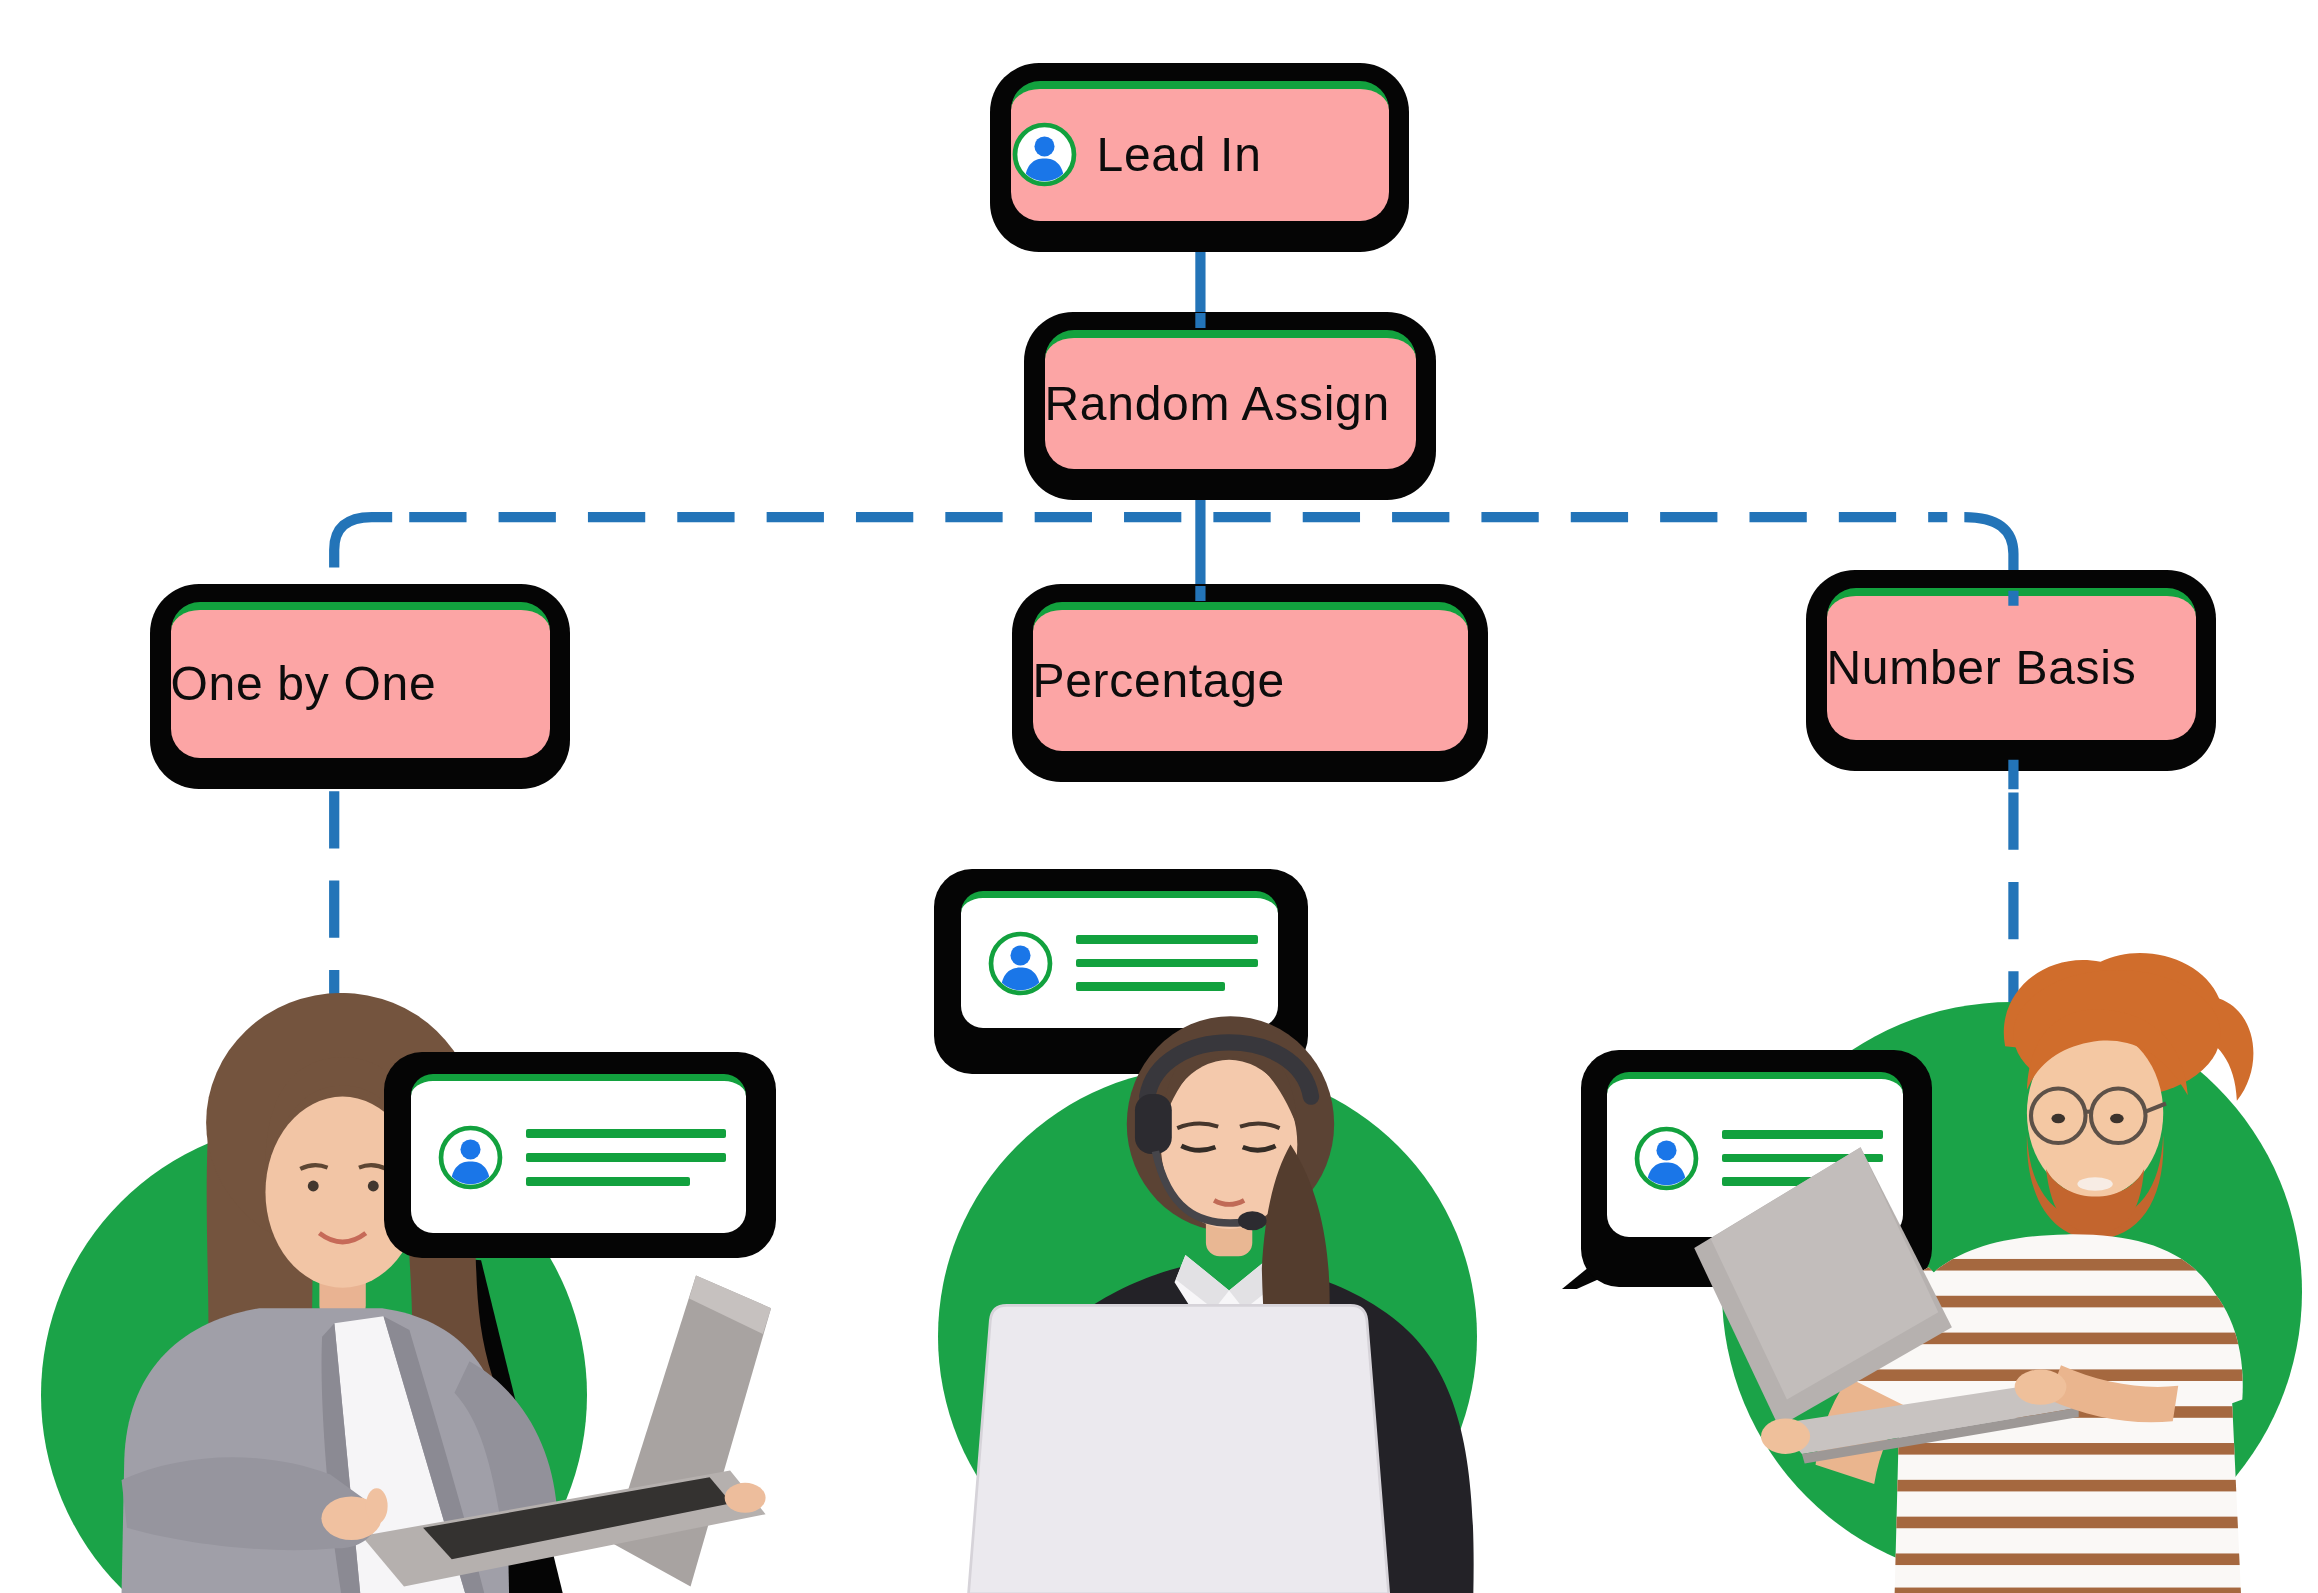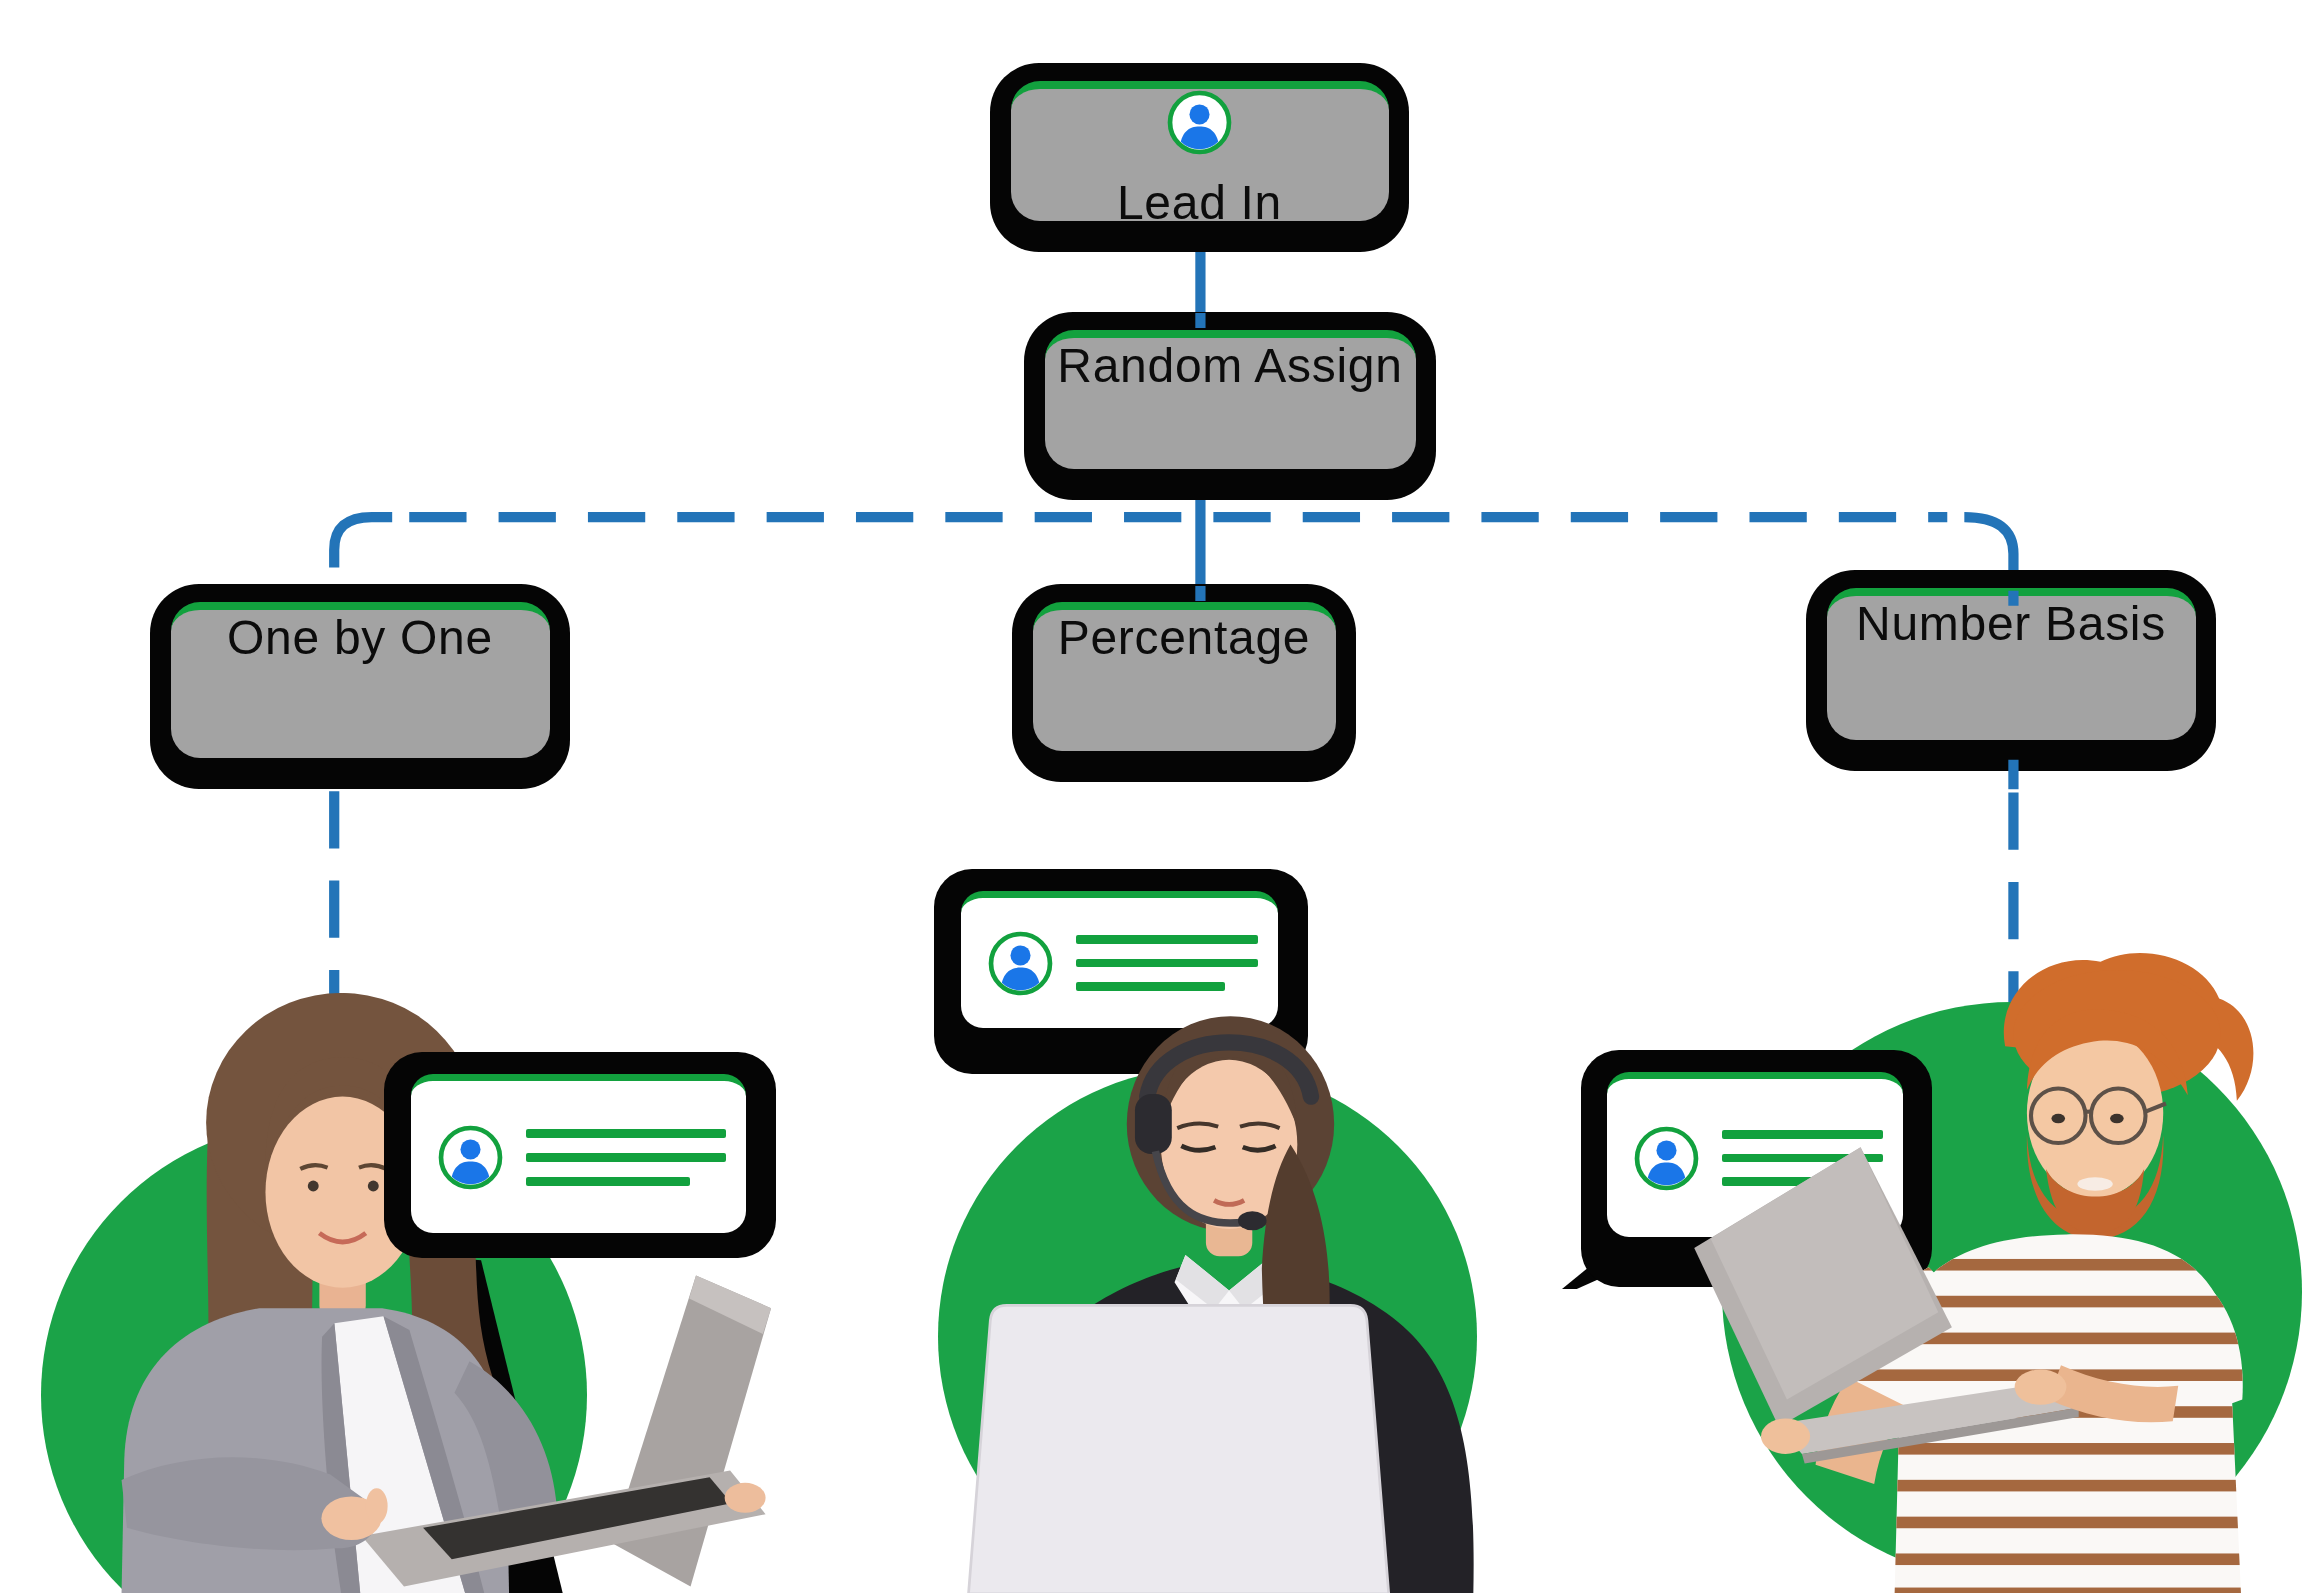--- a/index.html
+++ b/index.html
@@ -19,23 +19,23 @@
   
   .connectors{position:absolute;left:0;top:0;z-index:0;}
   .nubs{position:absolute;left:0;top:0;z-index:6;pointer-events:none;}
 
   
   .pcircle{position:absolute;border-radius:50%;background:var(--circle-green);z-index:1;}
 
   
   .node{position:absolute;background:var(--ink);border-radius:49px;box-sizing:border-box;
         padding:17.7px 20.5px 31px 20.5px;z-index:4;}
-  .node-inner{height:100%;background:#a3a3a3;border-top:8.9px solid var(--green);
-        border-radius:29px;display:flex;align-items:center;justify-content:space-between;
-        gap:19px;box-sizing:border-box;flex-direction:column;}
+  .node-inner{height:100%;background:#fca5a5;border-top:8.9px solid var(--green);
+        border-radius:29px;display:flex;align-items:center;justify-content:flex-start;
+        gap:19px;box-sizing:border-box;}
   .node-label{font-size:48px;color:var(--text);letter-spacing:0.7px;white-space:nowrap;}
 
   
   .card{position:absolute;background:var(--ink);border-radius:38px;box-sizing:border-box;z-index:2;}
   .card--front{z-index:5;}
   .card-inner{height:100%;background:#fff;border-top:7.5px solid var(--green);border-radius:22px;
         display:flex;align-items:center;gap:22px;padding:0 20.5px 0 26px;box-sizing:border-box;}
   .card-lines{flex:1;display:flex;flex-direction:column;gap:15px;}
   .cline{height:8.9px;background:var(--green);border-radius:2px;width:100%;}
   .cline.short{width:82%;}
@@ -90,21 +90,21 @@
       <span class="node-label">Random Assign</span>
     </div>
   </div>
 
   <div class="node" style="left:150px;top:584px;width:420px;height:205px;">
     <div class="node-inner">
       <span class="node-label">One by One</span>
     </div>
   </div>
 
-  <div class="node" style="left:1012px;top:584px;width:344px;height:198px;">
+  <div class="node" style="left:1012px;top:584px;width:476px;height:198px;">
     <div class="node-inner">
       <span class="node-label">Percentage</span>
     </div>
   </div>
 
   <div class="node" style="left:1806px;top:570px;width:410px;height:201px;">
     <div class="node-inner">
       <span class="node-label">Number Basis</span>
     </div>
   </div>

